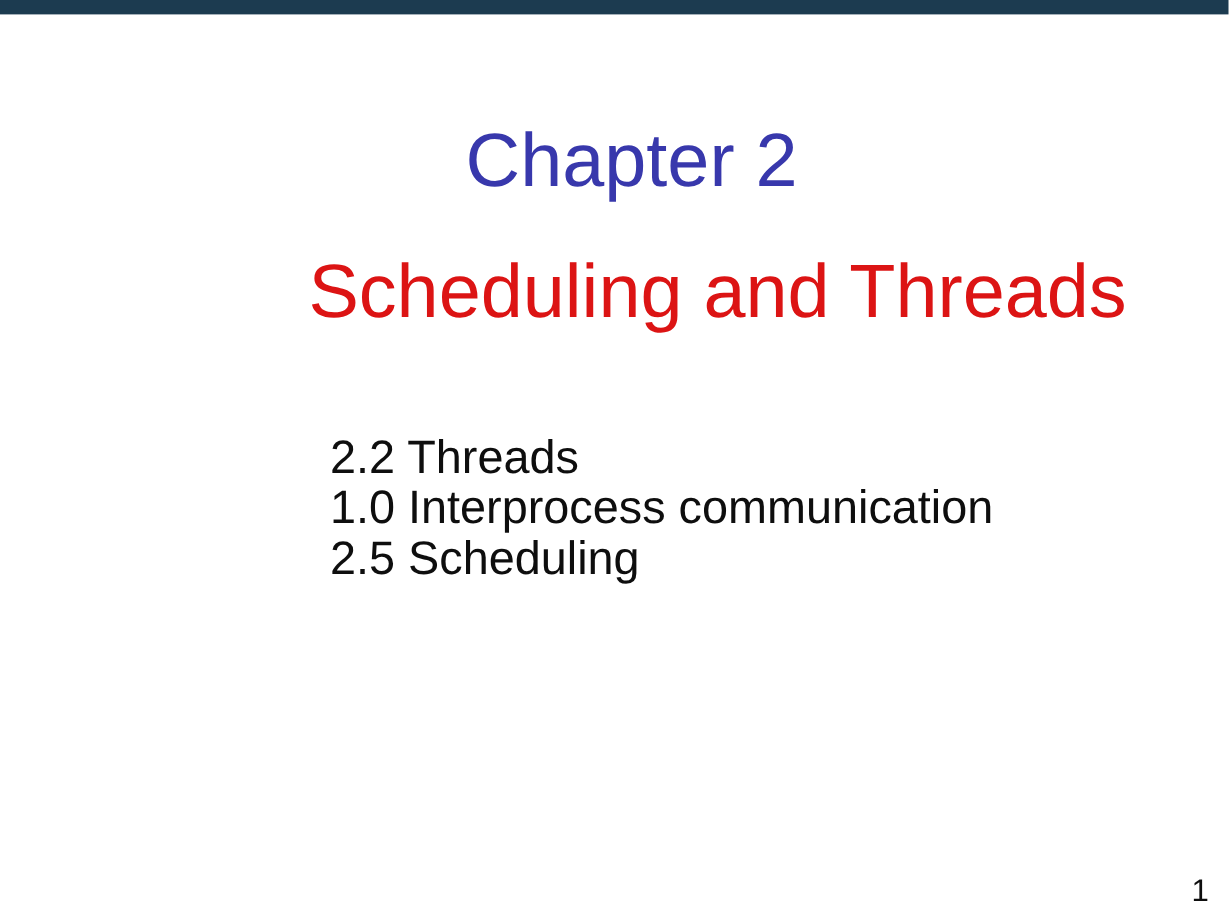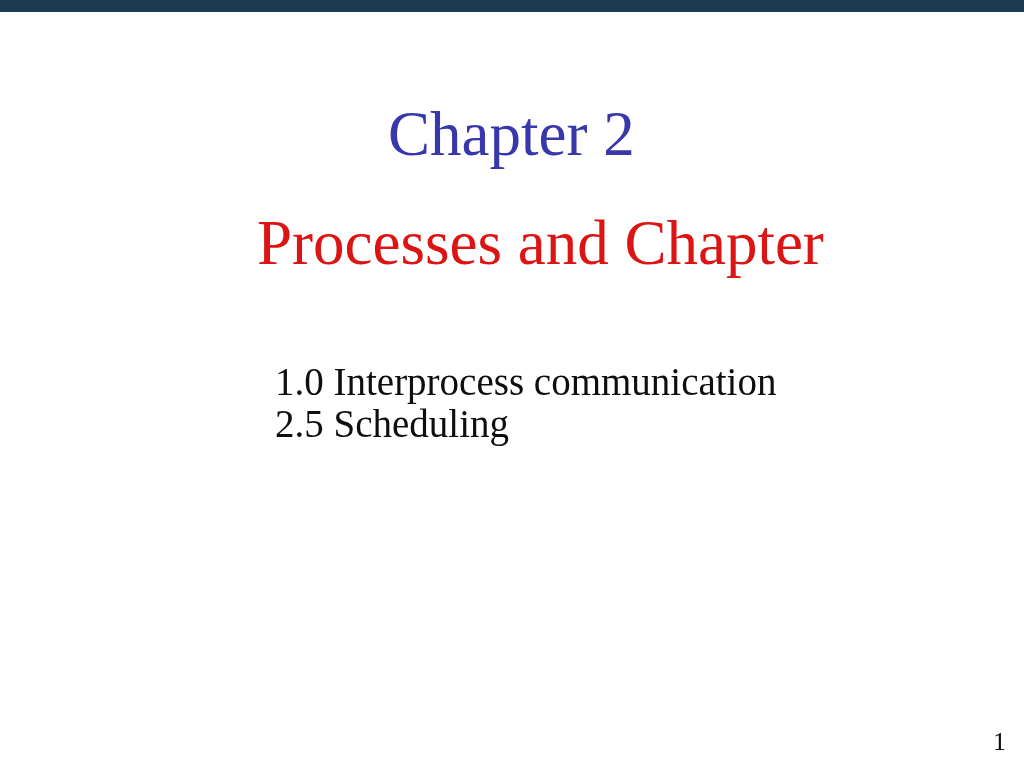--- a/index.html
+++ b/index.html
@@ -5,21 +5,21 @@
   html, body {
     margin: 0;
     padding: 0;
     background: #ffffff;
   }
   .slide {
     position: relative;
     width: 1024px;
     height: 768px;
     background: var(--background, #ffffff);
-    font-family: Liberation Serif, serif;
+    font-family: Liberation Sans, sans-serif;
     overflow: hidden;
   }
   .top-bar {
     position: absolute;
     left: 0;
     top: 0;
     width: 1024px;
     height: 12px;
     background: var(--top-bar, #1c3b50);
   }
@@ -62,21 +62,22 @@
   }
 </style>
 </head>
 <body>
 
 <div class="slide">
   <div class="top-bar"></div>
 
   <div class="chapter-title">Chapter 2</div>
 
-  <div class="subtitle">Processes and Chapter</div>
+  <div class="subtitle">Scheduling and Threads</div>
 
   <div class="outline">
+    <div class="outline-item">2.2 Threads</div>
     <div class="outline-item">1.0 Interprocess communication</div>
     <div class="outline-item">2.5 Scheduling</div>
   </div>
 
   <div class="page-number">1</div>
 </div>
 
 </body></html>

